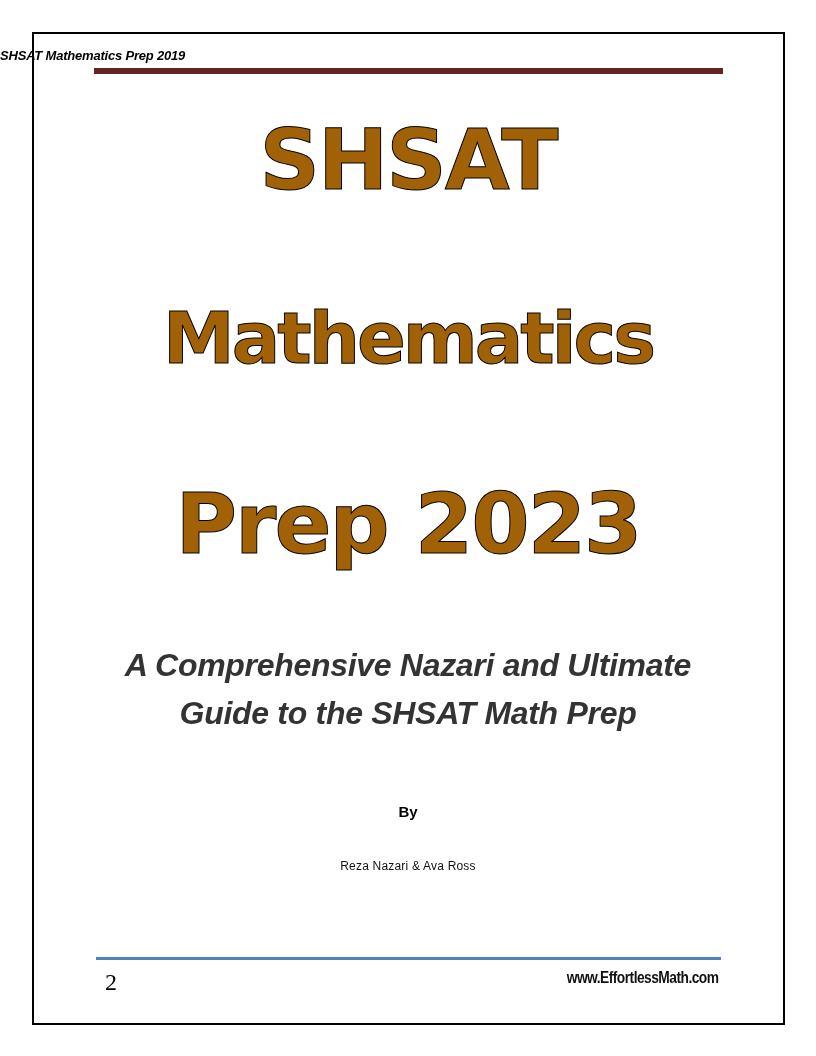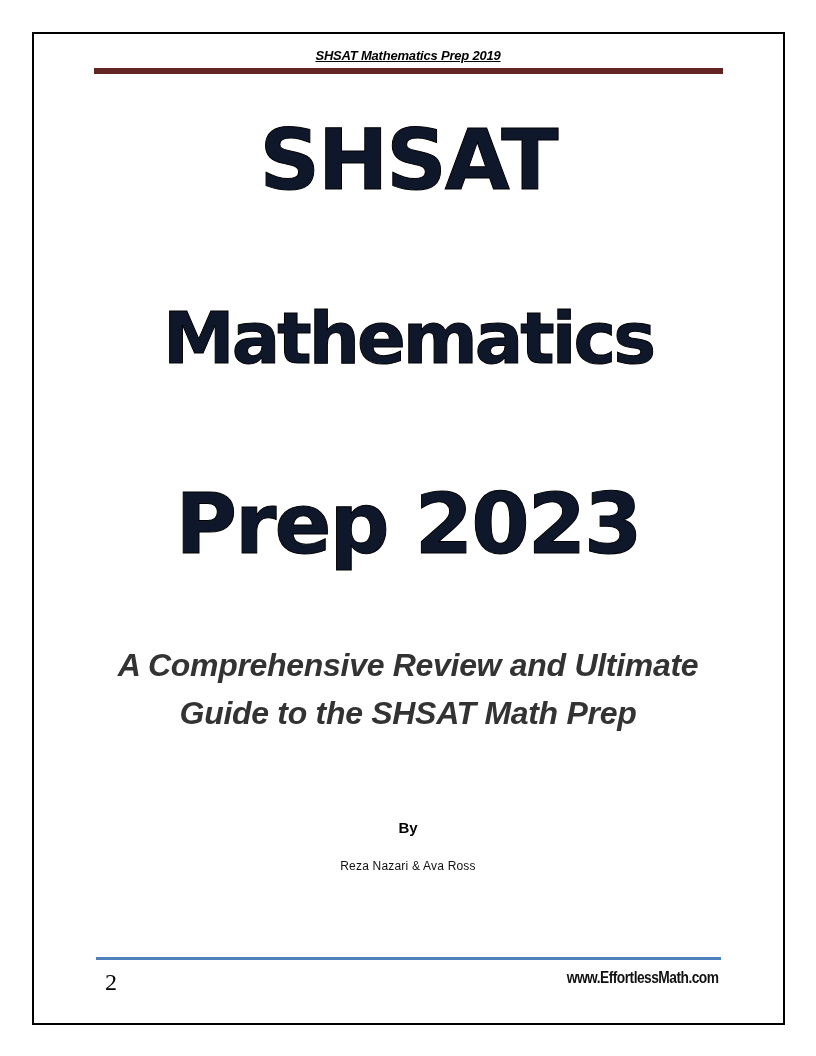--- a/index.html
+++ b/index.html
@@ -21,44 +21,42 @@
       width: 749px;
       height: 989px;
       border: 2px solid #000000;
       box-sizing: content-box;
     }
     .running-header {
       position: absolute;
       left: 0;
       width: 816px;
       top: 48px;
-      text-align: center;
       font-family: "Liberation Sans", sans-serif;
       font-weight: bold;
       font-style: italic;
       font-size: 13px;
       color: #000000;
       letter-spacing: -0.2px;
-      text-decoration: underline;
     }
     .header-rule {
       position: absolute;
       left: 94px;
       top: 68px;
       width: 629px;
       height: 6px;
     }
     .title-line {
       position: absolute;
       left: 0;
       width: 816px;
       text-align: center;
       font-family: "DejaVu Sans", sans-serif;
       font-weight: bold;
-      color: #0f172a;
+      color: #a16207;
       white-space: nowrap;
       line-height: 1;
       -webkit-text-stroke: 1px #000;
     }
     .title-1 {
       top: 118px;
       font-size: 84px;
       letter-spacing: -2px;
     }
     .title-2 {
@@ -90,21 +88,20 @@
     .by-label {
       position: absolute;
       left: 0;
       width: 816px;
       top: 803px;
       text-align: center;
       font-family: "Liberation Sans", sans-serif;
       font-weight: bold;
       font-size: 15px;
       color: #000000;
-      margin-top: 16px;
     }
     .authors {
       position: absolute;
       left: 0;
       width: 816px;
       top: 859px;
       text-align: center;
       font-family: "Liberation Sans", sans-serif;
       font-size: 12px;
       color: #111111;
@@ -146,21 +143,21 @@
 
 <div class="page-border"></div>
 
 <div class="running-header">SHSAT Mathematics Prep 2019</div>
 <div class="header-rule" style="background:#632523;"></div>
 
 <div class="title-line title-1">SHSAT</div>
 <div class="title-line title-2">Mathematics</div>
 <div class="title-line title-3">Prep 2023</div>
 
-<div class="subtitle subtitle-1">A Comprehensive Review and Ultimate</div>
+<div class="subtitle subtitle-1">A Comprehensive Nazari and Ultimate</div>
 <div class="subtitle subtitle-2">Guide to the SHSAT Math Prep</div>
 
 <div class="by-label">By</div>
 <div class="authors">Reza Nazari &amp; Ava Ross</div>
 
 <div class="footer-rule" style="background:#4f81bd;"></div>
 <div class="page-number">2</div>
 <div class="website">www.EffortlessMath.com</div>
 
 </body></html>

